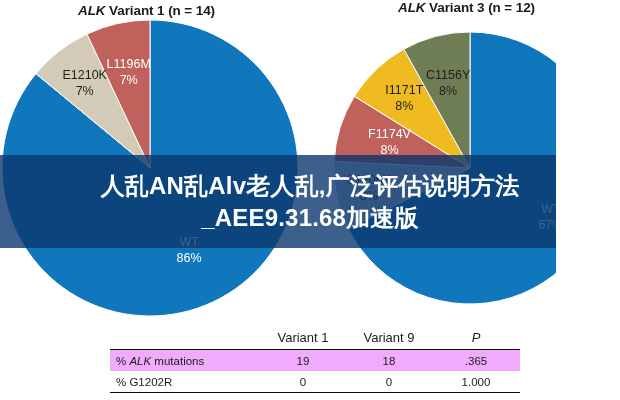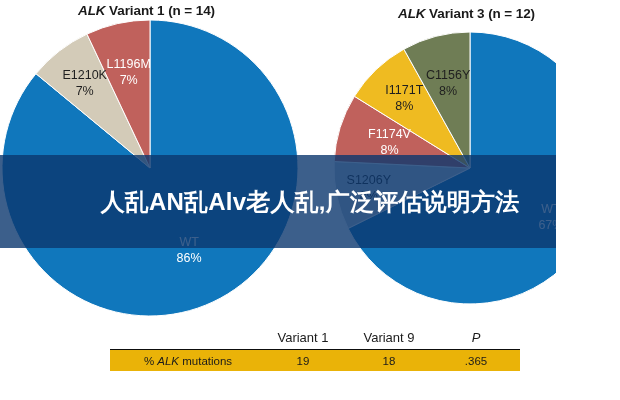--- a/index.html
+++ b/index.html
@@ -84,37 +84,37 @@
     color:#1b1b1b;
     height:24px;
   }
   #stat-table thead th.hcorner{border-bottom:1.6px solid #0d0d0d;}
   #stat-table th.pcol{font-style:italic;}
   #stat-table tbody td.rowhead{
     text-align:left;
     padding-left:6px;
     white-space:nowrap;
   }
-  #stat-table tbody tr.shade td{background:#eab308;text-align:center;}
+  #stat-table tbody tr.shade td{background:#f0abfc;}
   #stat-table tbody tr.last td{border-bottom:1.6px solid #0d0d0d;}
   .rowhead .ital{font-style:italic;}
   .col-label{width:150px;}
   .col-v{width:86px;}
   .col-p{width:88px;}
 </style>
 </head>
 <body>
 
 <div id="stage">
 
   <div class="pie-title" style="left:78px;top:3px;">
     <span class="ital">ALK</span><span> Variant 1 (n = 14)</span>
   </div>
 
-  <div class="pie-title" style="left:398px;top:6px;">
+  <div class="pie-title" style="left:398px;top:0;">
     <span class="ital">ALK</span><span> Variant 3 (n = 12)</span>
   </div>
 
   <svg class="pie-svg" id="pie1-svg" style="left:0px;top:0px;" width="320" height="325" viewBox="0 0 320 325">
     <g id="pie1-slices">
         <path d="M 150 168 L 150 20 A 148 148 0 1 1 35.96404006918323 73.66124951719388 Z" fill="#1077BC" stroke="#ffffff" stroke-width="1"></path>
         <path d="M 150 168 L 35.96404006918323 73.66124951719388 A 148 148 0 0 1 86.9846648483692 34.08559623502913 Z" fill="#D3CBB8" stroke="#ffffff" stroke-width="1"></path>
         <path d="M 150 168 L 86.9846648483692 34.08559623502913 A 148 148 0 0 1 149.99999999999997 20 Z" fill="#C0615C" stroke="#ffffff" stroke-width="1"></path>
       </g>
     <g id="pie1-labels">
@@ -144,34 +144,41 @@
         <text x="69.5" y="151.0" class="slice-pct" fill="#ffffff">8%</text>
         <text x="84.3" y="91.1" class="slice-label" fill="#1f1f1f">I1171T</text>
         <text x="84.3" y="107.1" class="slice-pct" fill="#1f1f1f">8%</text>
         <text x="128.1" y="75.7" class="slice-label" fill="#1f1f1f">C1156Y</text>
         <text x="128.1" y="91.7" class="slice-pct" fill="#1f1f1f">8%</text>
       </g>
   </svg>
 
   <div id="watermark">
     <div class="wm-line">人乱AN乱Alv老人乱,广泛评估说明方法</div>
+    <div class="wm-line">_AEE9.31.68加速版</div>
   </div>
 
   <table id="stat-table">
     <thead>
       <tr>
         <th class="hcorner col-label"></th>
         <th class="col-v">Variant 1</th>
         <th class="col-v">Variant 9</th>
         <th class="col-p pcol">P</th>
       </tr>
     </thead>
     <tbody>
       <tr class="shade">
         <td class="rowhead"><span>% </span><span class="ital">ALK</span><span> mutations</span></td>
         <td>19</td>
         <td>18</td>
         <td>.365</td>
       </tr>
+      <tr class="last">
+        <td class="rowhead"><span>% </span><span>G1202R</span></td>
+        <td>0</td>
+        <td>0</td>
+        <td>1.000</td>
+      </tr>
     </tbody>
   </table>
 
 </div>
 
 </body></html>

